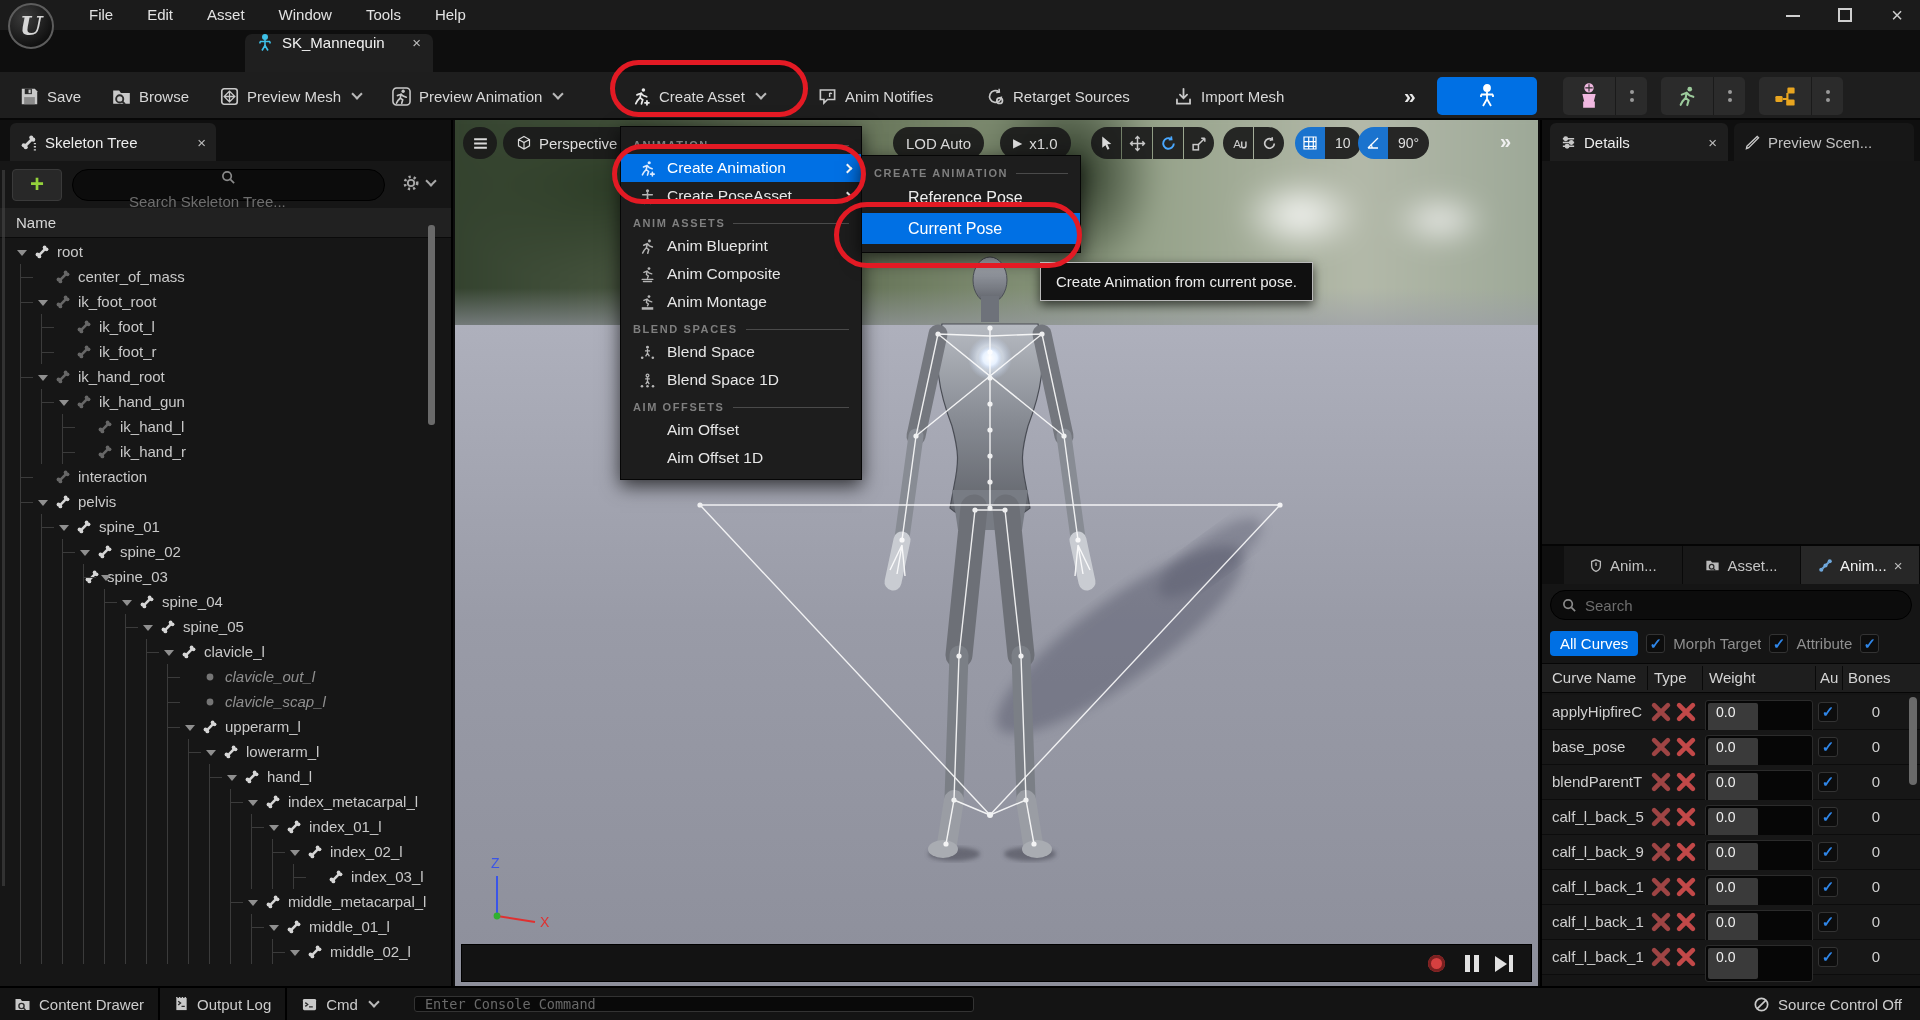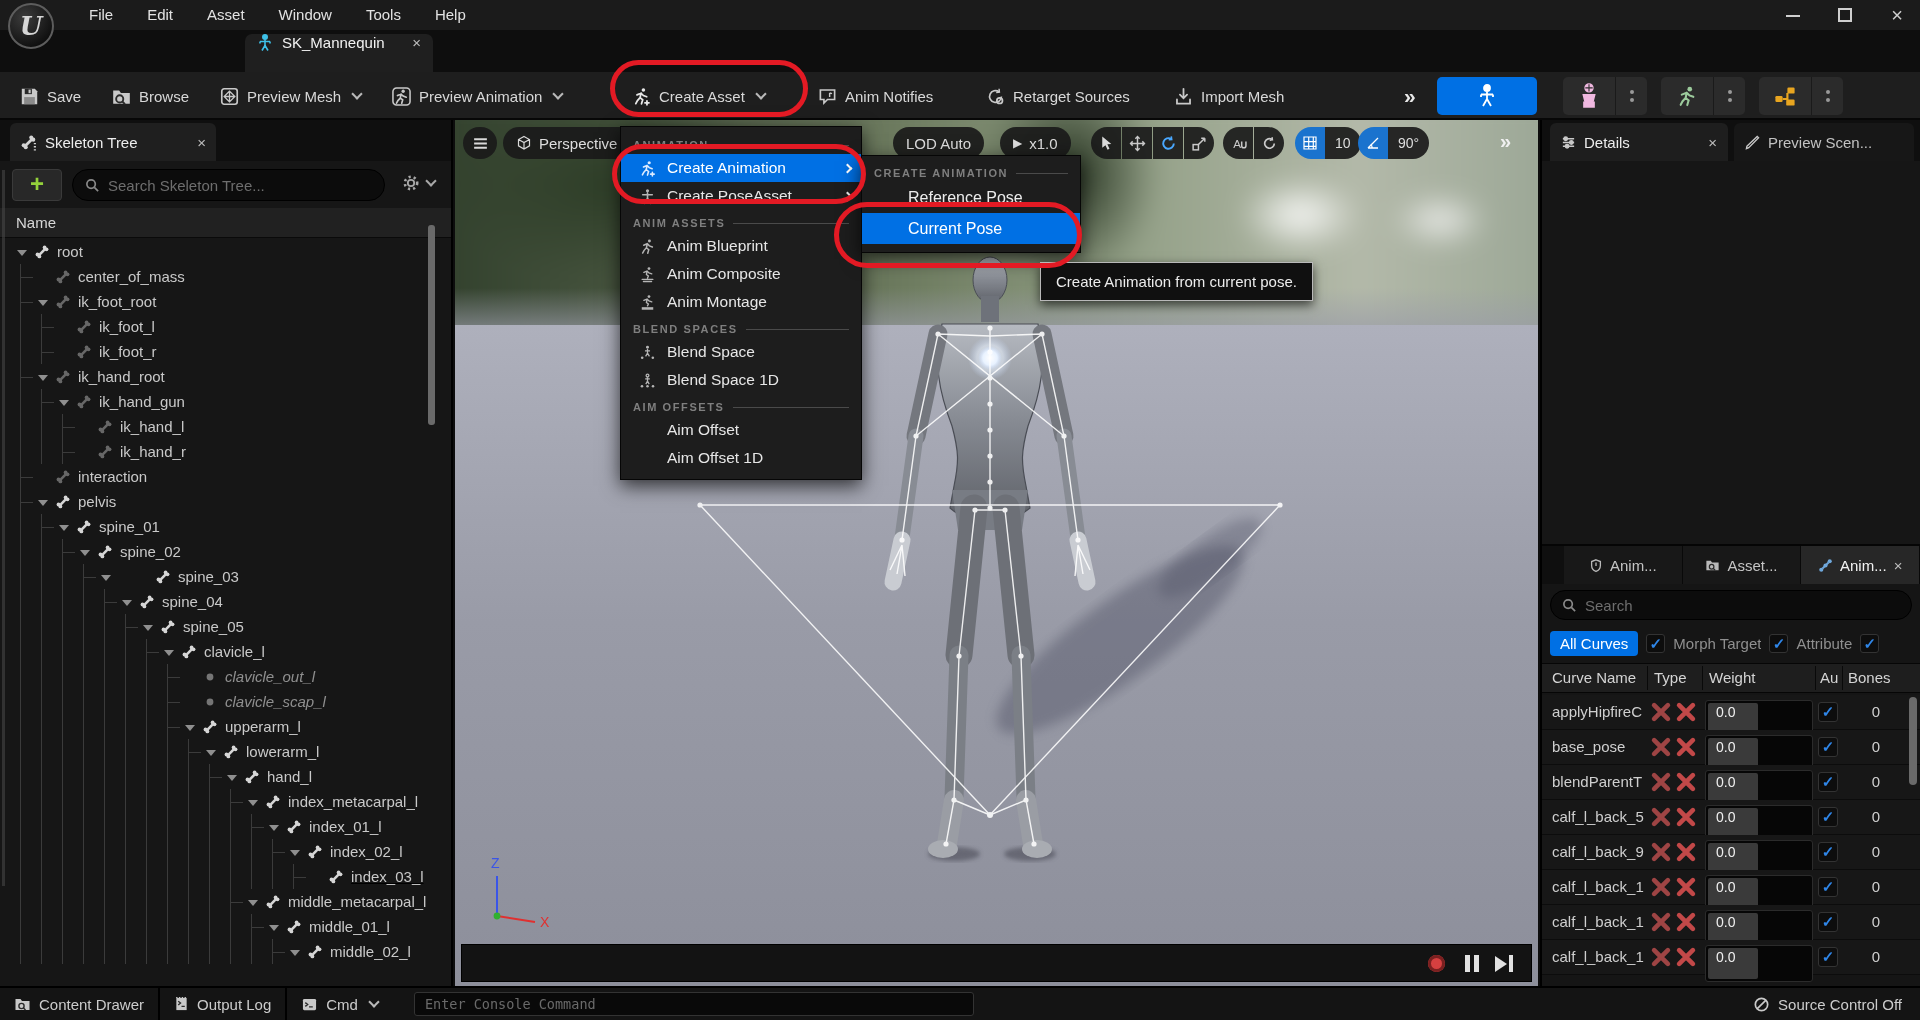--- a/index.html
+++ b/index.html
@@ -53,21 +53,21 @@
   .lp-strip { position:absolute; top:0; left:0; right:0; height:41px; background:#0f0f0f;}
   .lp-tab { position:absolute; left:10px; top:3px; width:206px; height:38px; background:#1f1f1f;
             border-radius:6px 6px 0 0; display:flex; align-items:center; gap:8px; padding:0 10px;
             color:#ededed; font-size:15px;}
   .lp-tab .close { margin-left:auto; color:#bdbdbd;}
   .lp-toolrow { position:absolute; top:47px; left:0; right:0; height:36px;}
   .plus-btn { position:absolute; left:12px; top:2px; width:50px; height:32px; background:#282828;
               border:1px solid #3a3a3a; border-radius:4px; color:#94d13b; font-size:24px; line-height:28px;
               text-align:center; font-weight:bold;}
   .search-pill { position:absolute; left:72px; right:66px; top:2px; height:32px; background:#0c0c0c;
-                 border:1px solid #000; border-radius:16px; display:flex; align-items:center; padding:0 12px; gap:8px;}
+                 border:1px solid #000; border-radius:16px; display:flex; align-items:center; padding:0 12px; gap:8px;flex-direction:column;}
   .search-pill input { flex:1; background:transparent; border:none; outline:none; color:#bdbdbd;
                        font-size:15px; font-family:"Liberation Sans",sans-serif;}
   .search-pill input::placeholder { color:#6e6e6e; }
   .gear-wrap { position:absolute; right:16px; top:8px; display:flex; align-items:center; gap:4px; color:#a8a8a8;}
   .name-header { position:absolute; top:88px; left:0; right:0; height:30px; background:#212121;
                  color:#d8d8d8; font-size:15px; line-height:30px; padding-left:16px; border-bottom:1px solid #0a0a0a;}
   .tree-body { position:absolute; top:119px; left:0; right:0; bottom:0; overflow:hidden;}
   .tree-row { position:relative; height:25px; }
   .trow-inner { display:flex; align-items:center; gap:7px; height:100%; }
   .trow-inner .icon svg { width:16px; height:16px; }
@@ -186,21 +186,21 @@
              text-align:center; line-height:18px;}
   .c-bones { position:absolute; left:316px; top:8px; width:36px; color:#d0d0d0; font-size:15px; text-align:center;}
   .cv-scroll { position:absolute; right:3px; top:577px; width:8px; height:88px; background:#6a6a6a; border-radius:4px;}
   .col-sep { position:absolute; top:2px; bottom:2px; width:1px; background:#090909;}
 
   
   .statusbar { position:absolute; bottom:0; left:0; right:0; height:34px; background:#141414;
                border-top:2px solid #000; display:flex; align-items:center; color:#cccccc; font-size:15px; z-index:10;}
   .sb-btn { display:flex; align-items:center; gap:8px; padding:0 14px; height:34px;}
   .sb-sep { width:2px; height:34px; background:#000;}
-  .console-input { width:560px; height:24px; margin-left:22px; background:#090909; border:1px solid #333;
+  .console-input { width:560px; height:16px; margin-left:22px; background:#090909; border:1px solid #333;
                    border-radius:3px; color:#8a8a8a; font-family:"DejaVu Sans Mono",monospace; font-size:13.5px;
                    padding:0 10px; outline:none;}
   .console-input::placeholder { color:#6a6a6a;}
   .sb-right { margin-left:auto; display:flex; align-items:center; gap:8px; padding-right:18px;}
 </style>
 </head>
 <body>
 
 <div id="app">
 
@@ -688,21 +688,21 @@
             <span class="tlabel">spine_02</span>
           </span>
         </div>
         <div class="tree-row">
           <span class="tguide" style="left: 20px;"></span>
           <span class="tguide" style="left: 41px;"></span>
           <span class="tguide" style="left: 62px;"></span>
           <span class="tguide" style="left: 83px;"></span>
           <span class="tguide-h" style="left: 83px; width: 13px;"></span>
           <span class="expander" style="left: 101px;"></span>
-          <span class="trow-inner" style="padding-left: 120px; margin-left: 35px;">
+          <span class="trow-inner" style="padding-left: 84px;">
             <span class="icon">
               <svg viewBox="0 0 16 16">
                 <g fill="#d6d6d6">
                   <circle cx="3.5" cy="10.5" r="1.9"></circle>
                   <circle cx="5.4" cy="12.4" r="1.9"></circle>
                   <circle cx="10.6" cy="3.4" r="1.9"></circle>
                   <circle cx="12.5" cy="5.3" r="1.9"></circle>
                   <rect x="3.4" y="6.8" width="9.4" height="2.6" transform="rotate(-45 8 8)"></rect>
                 </g>
               </svg>
@@ -1000,21 +1000,21 @@
           <span class="tguide" style="left: 125px;"></span>
           <span class="tguide" style="left: 146px;"></span>
           <span class="tguide" style="left: 167px;"></span>
           <span class="tguide" style="left: 188px;"></span>
           <span class="tguide" style="left: 209px;"></span>
           <span class="tguide" style="left: 230px;"></span>
           <span class="tguide" style="left: 251px;"></span>
           <span class="tguide" style="left: 272px;"></span>
           <span class="tguide" style="left: 293px;"></span>
           <span class="tguide-h" style="left: 293px; width: 13px;"></span>
-          <span class="trow-inner" style="padding-left: 328px; text-decoration: underline;">
+          <span class="trow-inner" style="padding-left: 328px;">
             <span class="icon">
               <svg viewBox="0 0 16 16">
                 <g fill="#d6d6d6">
                   <circle cx="3.5" cy="10.5" r="1.9"></circle>
                   <circle cx="5.4" cy="12.4" r="1.9"></circle>
                   <circle cx="10.6" cy="3.4" r="1.9"></circle>
                   <circle cx="12.5" cy="5.3" r="1.9"></circle>
                   <rect x="3.4" y="6.8" width="9.4" height="2.6" transform="rotate(-45 8 8)"></rect>
                 </g>
               </svg>

